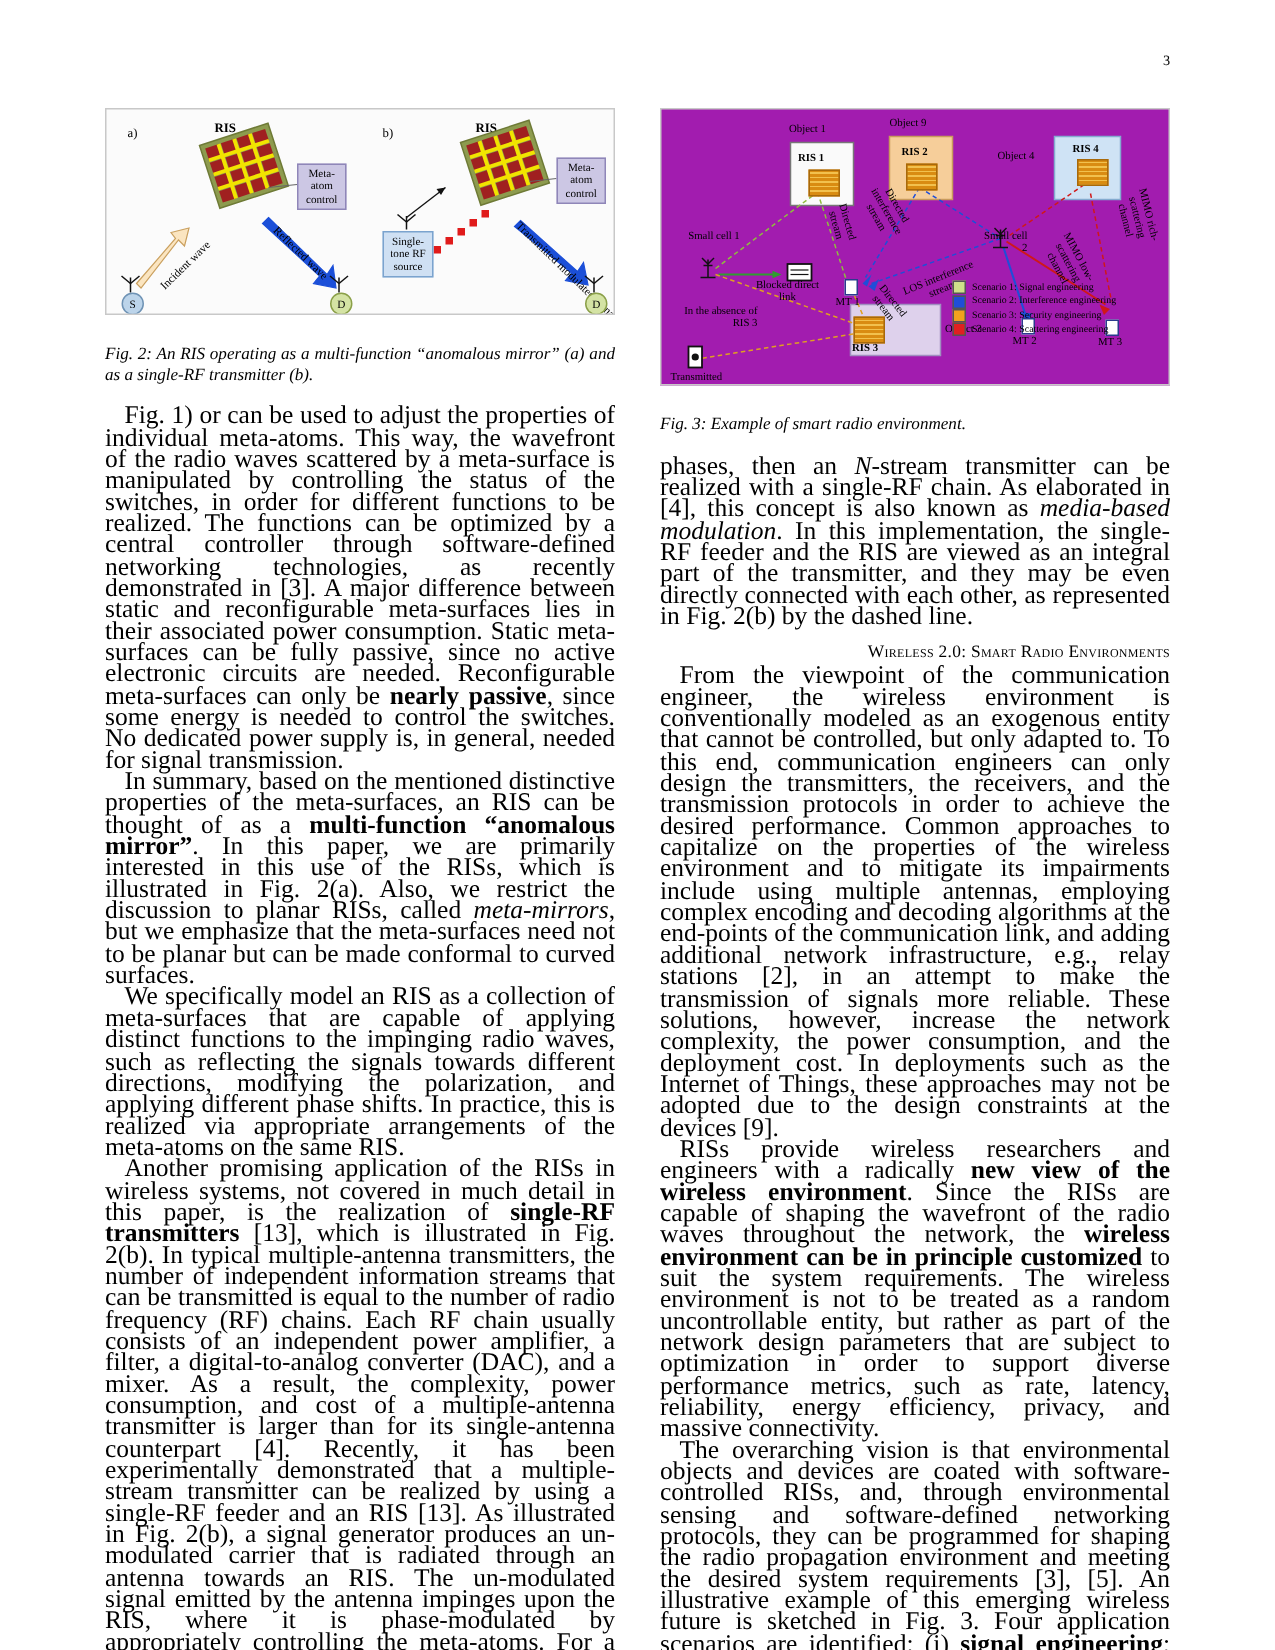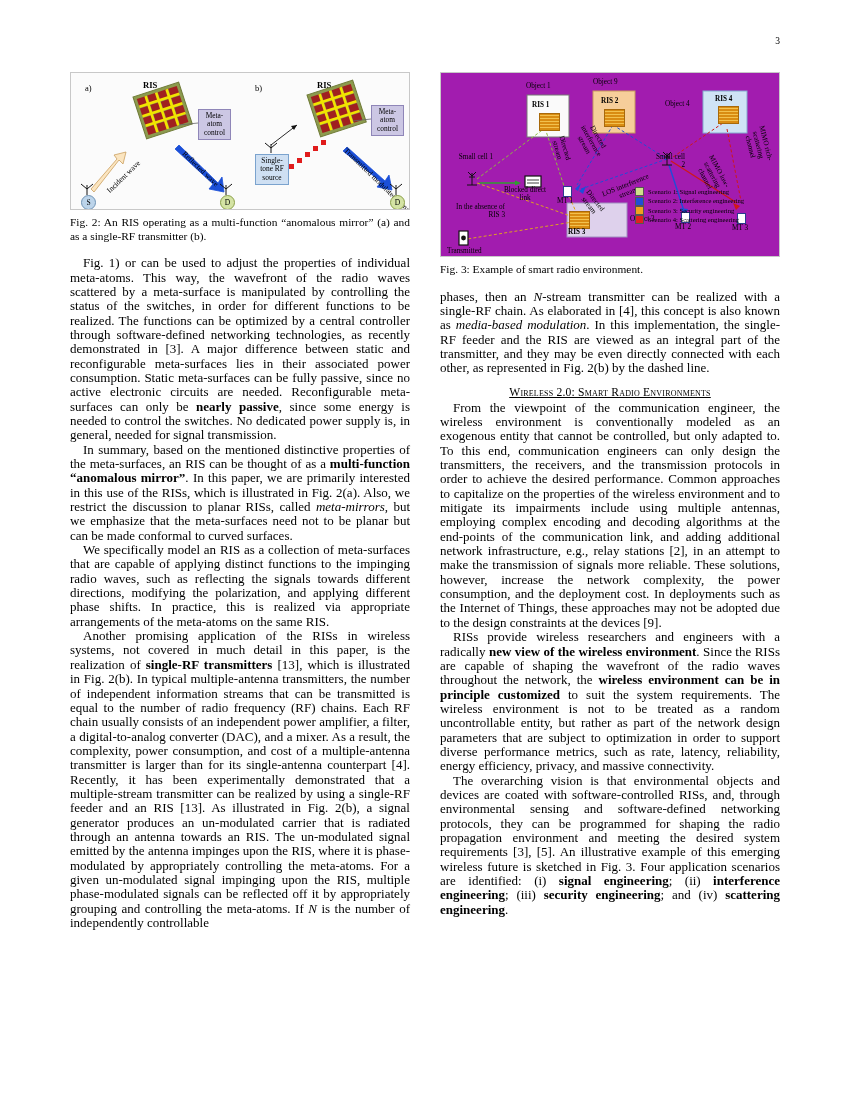--- a/index.html
+++ b/index.html
@@ -34,42 +34,42 @@
     top: 72px;
     width: 710px;
     display: flex;
     gap: 30px;
   }
   .col {
     width: 340px;
   }
   p.body {
     margin: 0;
-    font-size: 13px;
+    font-size: 17px;
     line-height: 14.35px;
     text-align: justify;
     text-justify: inter-word;
     text-indent: 13px;
     hyphens: none;
   }
   p.body.noindent { text-indent: 0; }
   .caption {
     font-size: 11.4px;
     line-height: 13.6px;
     text-align: justify;
-    margin: 6px 0 0 0;
+    margin: 20px 0 0 0;
+    font-style: italic;
   }
   .caption.center { text-align: left; }
   .section-head {
-    text-align: center;
+    text-align: right;
     font-size: 11.6px;
     font-variant: small-caps;
     margin: 10px 0 2px 0;
     letter-spacing: 0.2px;
-    text-decoration: underline;
   }
   b { font-weight: bold; }
   i { font-style: italic; }
 
   
   .fig2-box {
     position: relative;
     width: 340px;
     height: 138px;
     background: #fbfbfb;

